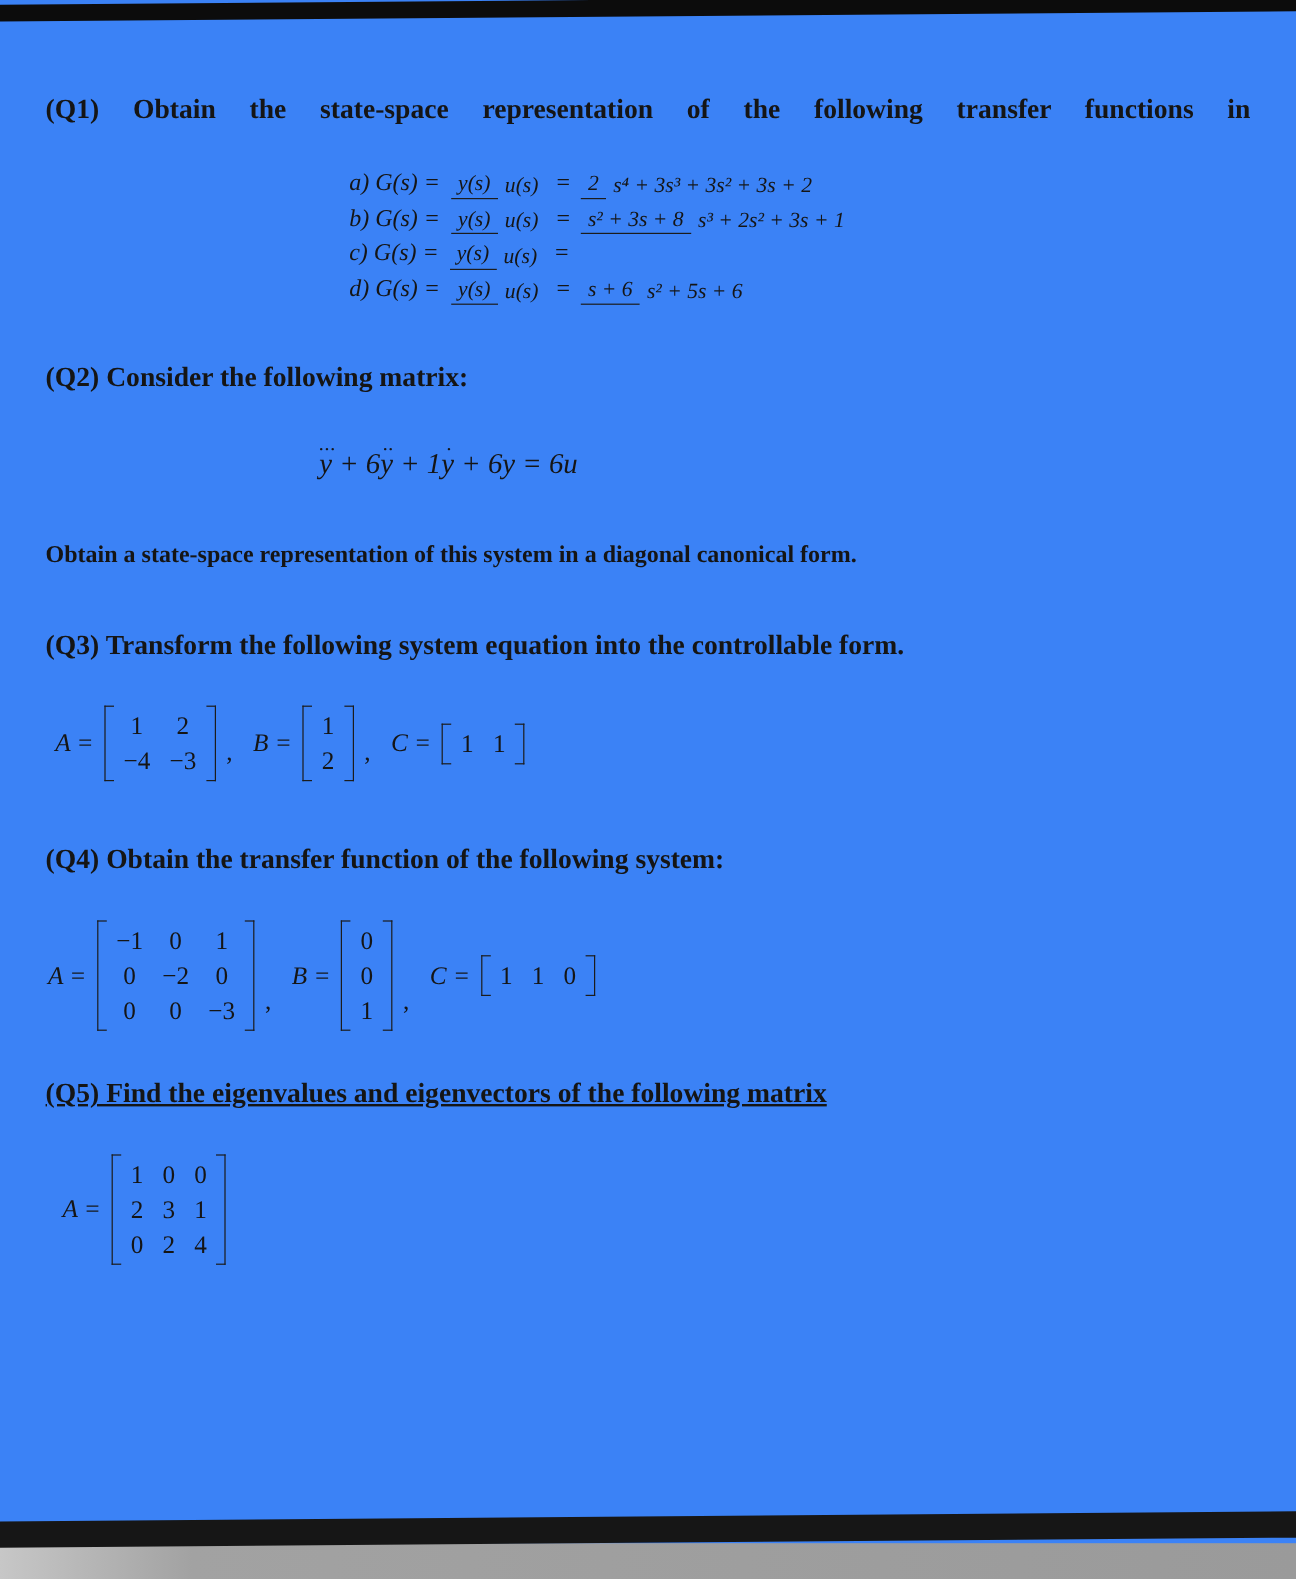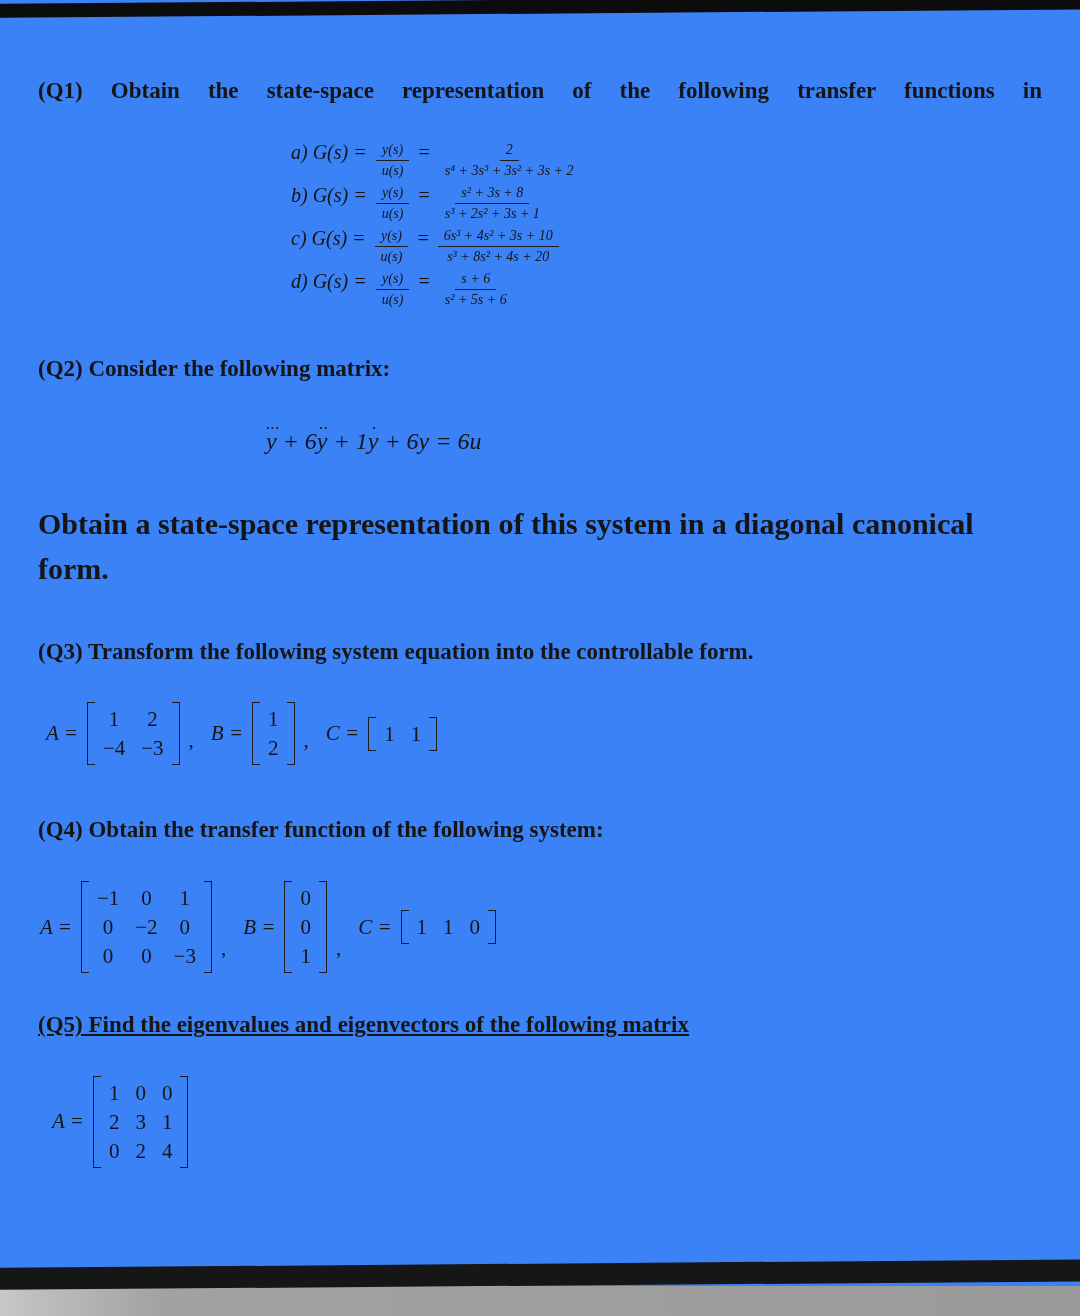--- a/index.html
+++ b/index.html
@@ -36,36 +36,36 @@
   .jline { display: block; text-align: justify; text-align-last: justify; }
   .math { font-style: italic; }
 
   
   .tf-block { margin: 30px 0 0 253px; }
   .tf-line {
     display: flex; gap: 9px;
     font-size: 20px; margin-bottom: 5px;
   }
   .frac {
-    display: inline-flex; flex-direction: column; align-items: center;
-    font-size: 14px; line-height: 1.25;
+    display: inline-flex; flex-direction: row; align-items: center;
+    font-size: 18px; line-height: 1.25;
   }
   .fnum { padding: 0 6px 1px 6px; border-bottom: 1.5px solid #1c1c1c; }
   .fden { padding: 1px 6px 0 6px; }
 
   
   .equation { margin: 30px 0 0 228px; font-size: 24px; padding-top: 8px; }
   .dotted { position: relative; display: inline-block; }
   .dots {
     position: absolute; top: -0.52em; left: 56%;
     transform: translateX(-50%);
     font-size: 0.72em; letter-spacing: -0.06em; font-style: normal;
     white-space: nowrap;
   }
-  .note { font-weight: bold; font-size: 30px; margin-top: 46px; line-height: 1.5; }
+  .note { font-weight: bold; font-size: 20px; margin-top: 46px; line-height: 1.5; }
   .qh-gap1 { margin-top: 40px; }
   .qh-gap2 { margin-top: 44px; }
   .qh-gap3 { margin-top: 31px; text-decoration: underline; }
 
   
   .mat-row {
     display: flex; align-items: center; gap: 9px;
     font-size: 21px; margin-top: 30px;
   }
   .mat { display: inline-flex; align-items: stretch; }
@@ -123,24 +123,20 @@
           </span>
       </div>
 
       <div class="tf-line">
         <span class="math">c) G(s) =</span>
         <span class="frac">
             <span class="fnum math">y(s)</span>
             <span class="fden math">u(s)</span>
           </span>
         <span>=</span>
-        <span class="frac">
-            <span class="fnum math">6s³ + 4s² + 3s + 10</span>
-            <span class="fden math">s³ + 8s² + 4s + 20</span>
-          </span>
       </div>
 
       <div class="tf-line">
         <span class="math">d) G(s) =</span>
         <span class="frac">
             <span class="fnum math">y(s)</span>
             <span class="fden math">u(s)</span>
           </span>
         <span>=</span>
         <span class="frac">

